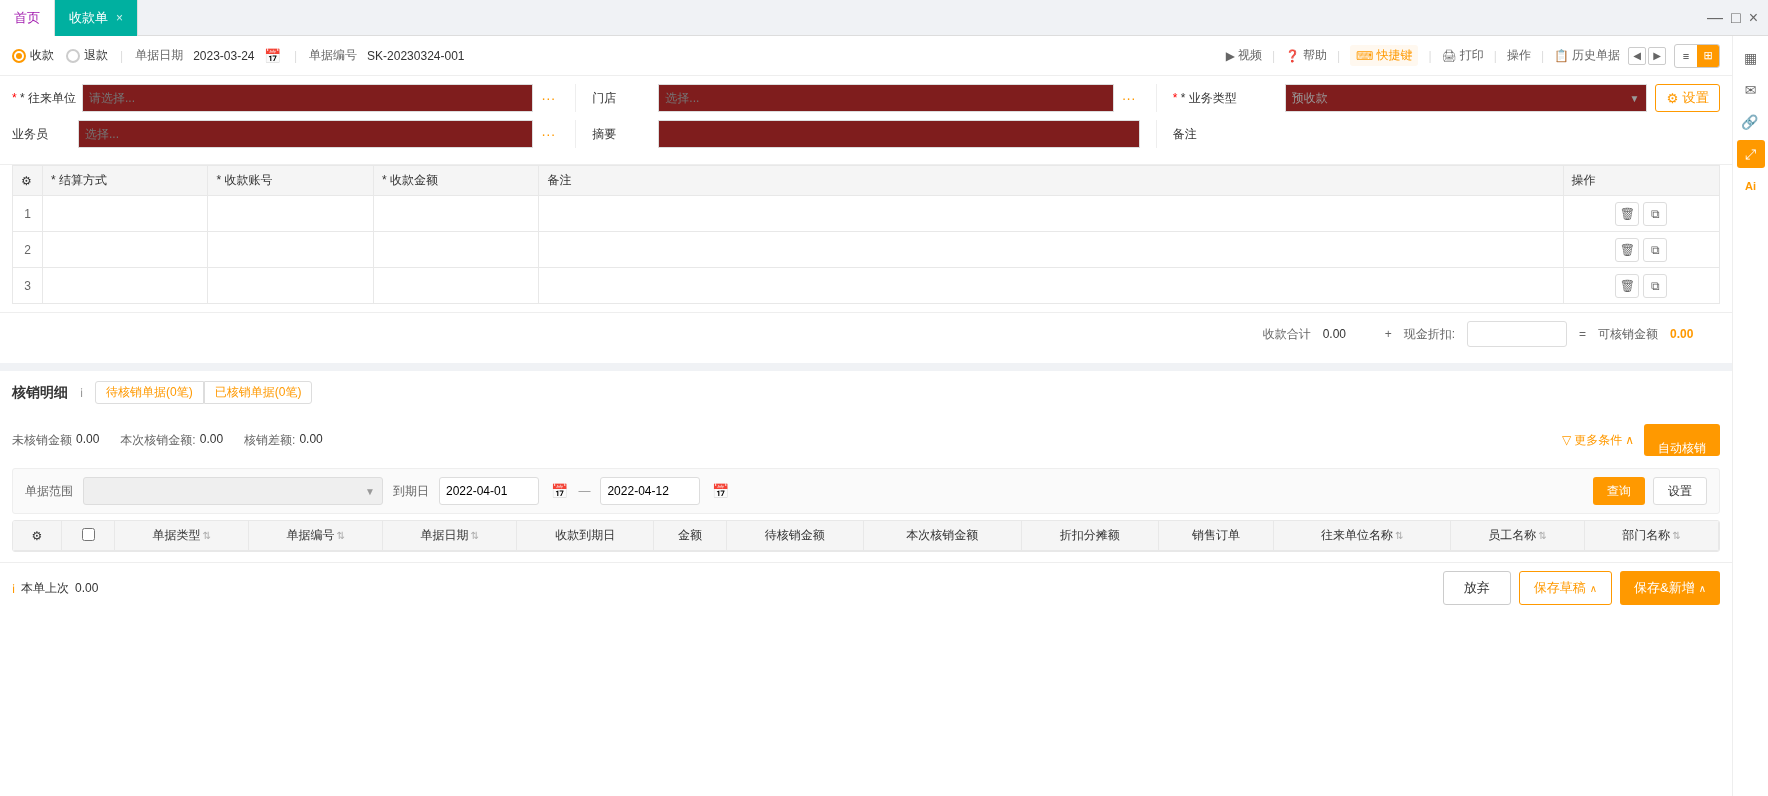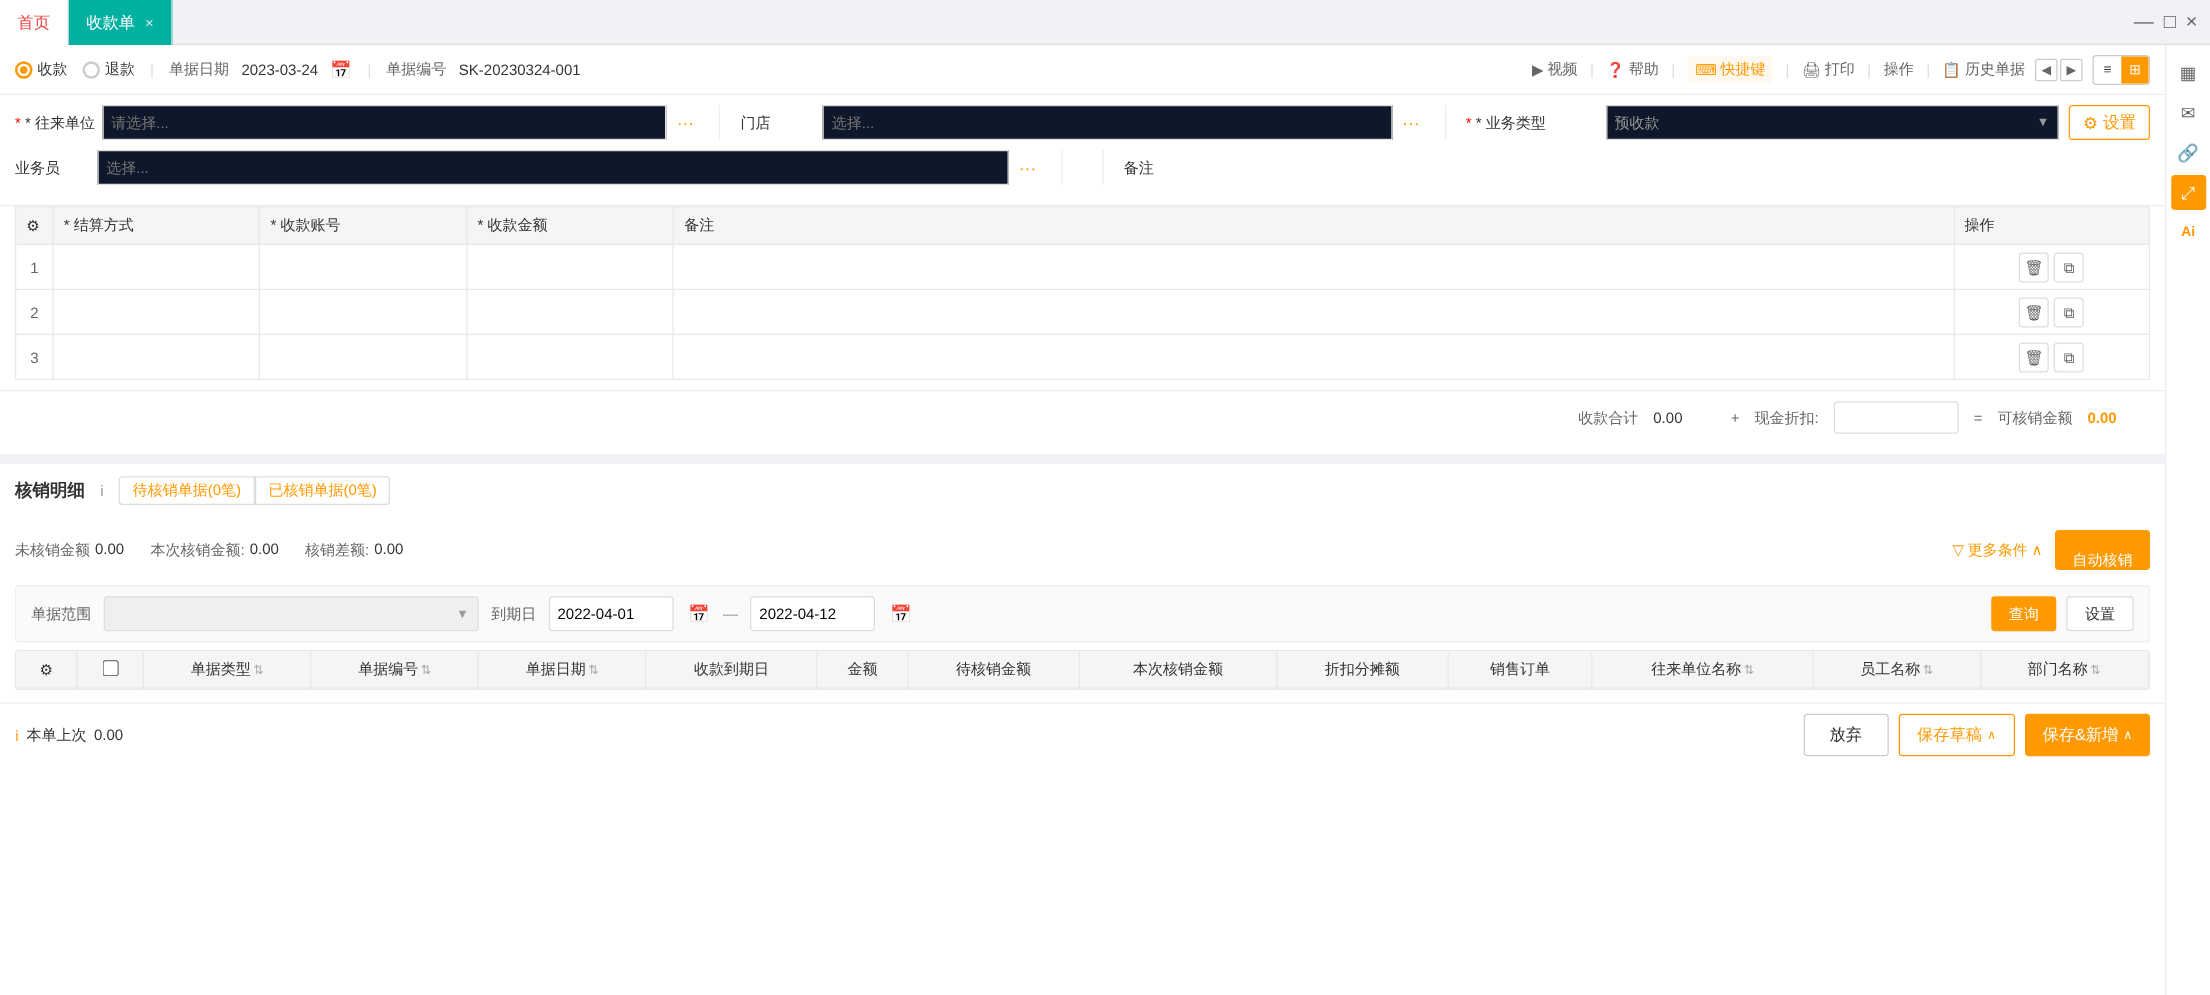--- a/index.html
+++ b/index.html
@@ -7,21 +7,21 @@
 
     
     .tab-bar {
       display: flex; align-items: center; background: #f0f2f5; height: 36px;
       border-bottom: 1px solid #ddd; padding: 0;
     }
     .tab-item {
       display: flex; align-items: center; padding: 0 14px; height: 36px;
       cursor: pointer; font-size: 13px; border-right: 1px solid #ddd;
     }
-    .tab-item.home { background: #fff; color: #ef4444; }
+    .tab-item.home { background: #fff; color: #a21caf; }
     .tab-item.active { background: #00b0a0; color: #fff; }
     .tab-item .close-icon { margin-left: 8px; font-size: 12px; opacity: 0.8; }
     .tab-bar-right { margin-left: auto; display: flex; align-items: center; padding-right: 10px; gap: 8px; }
     .tab-bar-right span { font-size: 16px; cursor: pointer; color: #666; }
 
     
     .main-wrap { display: flex; height: calc(796px - 36px); }
     .content-area { flex: 1; overflow-y: auto; background: #fff; }
 
     
@@ -56,21 +56,21 @@
 
     
     .form-section { padding: 8px 12px; border-bottom: 1px solid #eee; background: #fff; }
     .form-row { display: flex; align-items: center; margin-bottom: 8px; gap: 0; }
     .form-field { display: flex; align-items: center; flex: 1; min-width: 0; }
     .form-label { color: #333; white-space: nowrap; margin-right: 6px; min-width: 60px; }
     .form-label.required::before { content: '* '; color: #f00; }
     .form-input {
       flex: 1; height: 28px; border: 1px solid #ddd; border-radius: 0;
       padding: 0 6px; font-size: 12px; color: #999; min-width: 0;
-      outline: none; background: #0f172a;
+      outline: none; background: #7f1d1d;
     }
     .more-btn { color: #f90; cursor: pointer; font-size: 14px; margin-left: 4px; padding: 0 4px; }
     .form-divider { width: 1px; height: 28px; background: #eee; margin: 0 16px; }
 
     
     .table-section { padding: 0 12px 8px; }
     .data-table { width: 100%; border-collapse: collapse; }
     .data-table th {
       background: #f5f5f5; border: 1px solid #e8e8e8; padding: 6px 8px;
       text-align: left; font-weight: 500; color: #333; white-space: nowrap;
@@ -311,20 +311,24 @@
       </div>
       <div class="form-row">
 
         <div class="form-field" style="flex:2">
           <span class="form-label">业务员</span>
           <input class="form-input" type="text" placeholder="选择..." style="">
           <span class="more-btn">···</span>
         </div>
         <div class="form-divider"></div>
 
+        <div class="form-field" style="flex:2">
+          <span class="form-label">摘要</span>
+          <input class="form-input" type="text" style="">
+        </div>
         <div class="form-divider"></div>
 
         <div class="form-field" style="flex:2">
           <span class="form-label">备注</span>
         </div>
       </div>
     </div>
 
     <div class="table-section">
       <table class="data-table">

